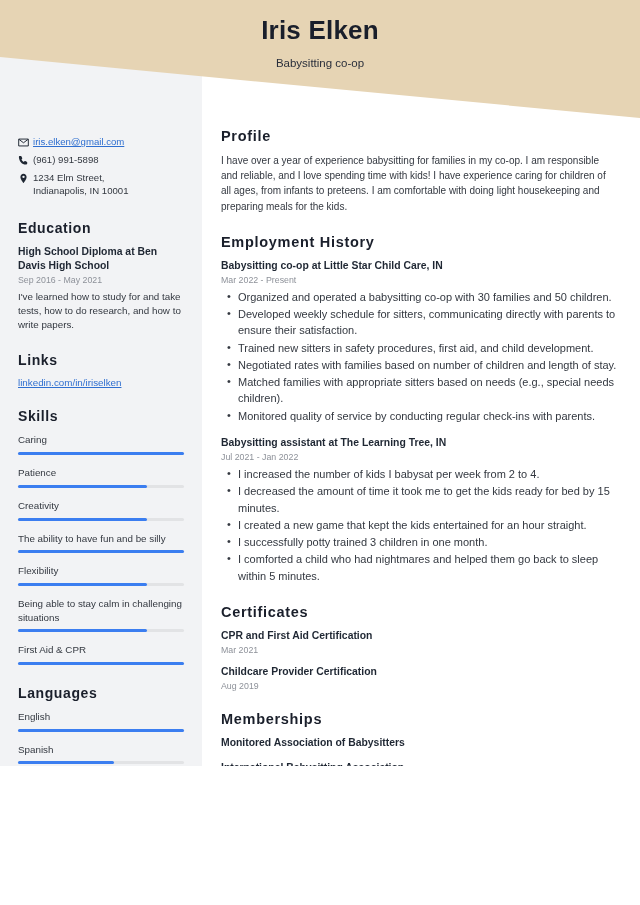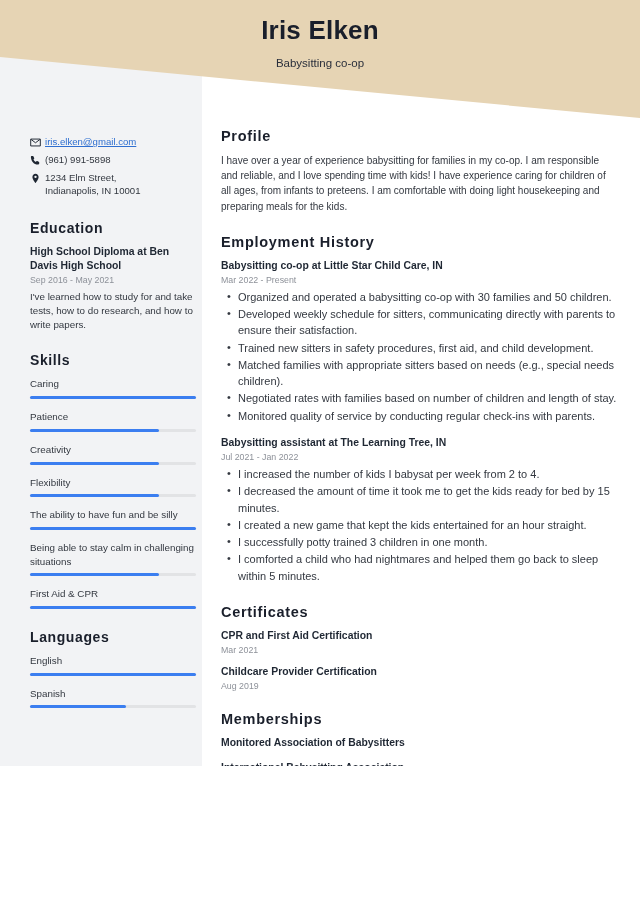--- a/index.html
+++ b/index.html
@@ -58,21 +58,21 @@
   }
   .header-title {
     font-size: 11.5px;
     color: #2a2f3b;
     margin-top: 12px;
   }
 
   
   .sidebar {
     position: absolute;
-    left: 12px; top: 0;
+    left: 0; top: 0;
     width: 202px;
     padding: 136px 18px 0 18px;
     z-index: 2;
   }
 
   .contact-list { margin-bottom: 22px; }
   .contact-row {
     display: flex;
     align-items: flex-start;
     margin-bottom: 5px;
@@ -285,20 +285,24 @@
 
     <div class="side-section">
       <div class="side-heading">Education</div>
       <div>
         <div class="edu-title">High School Diploma at Ben Davis High School</div>
         <div class="edu-date">Sep 2016 - May 2021</div>
         <div class="edu-desc">I've learned how to study for and take tests, how to do research, and how to write papers.</div>
       </div>
     </div>
 
+    <div class="side-section">
+      <div class="side-heading">Links</div>
+      <a class="link-item" href="#">linkedin.com/in/iriselken</a>
+    </div>
 
     <div class="side-section">
       <div class="side-heading">Skills</div>
       <div id="skills-list">
           <div class="bar-row">
             <div class="bar-label">Caring</div>
             <div class="bar-track">
               <div class="bar-fill" style="width: 100%;"></div>
             </div>
           </div>
@@ -308,29 +312,29 @@
               <div class="bar-fill" style="width: 78%;"></div>
             </div>
           </div>
           <div class="bar-row">
             <div class="bar-label">Creativity</div>
             <div class="bar-track">
               <div class="bar-fill" style="width: 78%;"></div>
             </div>
           </div>
           <div class="bar-row">
+            <div class="bar-label">The ability to have fun and be silly</div>
+            <div class="bar-track">
+              <div class="bar-fill" style="width: 100%;"></div>
+            </div>
+          </div>
+          <div class="bar-row">
             <div class="bar-label">Flexibility</div>
             <div class="bar-track">
               <div class="bar-fill" style="width: 78%;"></div>
-            </div>
-          </div>
-          <div class="bar-row">
-            <div class="bar-label">The ability to have fun and be silly</div>
-            <div class="bar-track">
-              <div class="bar-fill" style="width: 100%;"></div>
             </div>
           </div>
           <div class="bar-row">
             <div class="bar-label">Being able to stay calm in challenging situations</div>
             <div class="bar-track">
               <div class="bar-fill" style="width: 78%;"></div>
             </div>
           </div>
           <div class="bar-row">
             <div class="bar-label">First Aid &amp; CPR</div>
@@ -371,22 +375,22 @@
     <div class="main-section">
       <div class="main-heading">Employment History</div>
       <div id="jobs-list">
           <div class="job">
             <div class="job-title">Babysitting co-op at Little Star Child Care, IN</div>
             <div class="job-date">Mar 2022 - Present</div>
             <ul class="bullets">
               <li>Organized and operated a babysitting co-op with 30 families and 50 children.</li>
               <li>Developed weekly schedule for sitters, communicating directly with parents to ensure their satisfaction.</li>
               <li>Trained new sitters in safety procedures, first aid, and child development.</li>
+              <li>Negotiated rates with families based on number of children and length of stay.</li>
               <li>Matched families with appropriate sitters based on needs (e.g., special needs children).</li>
-              <li>Negotiated rates with families based on number of children and length of stay.</li>
               <li>Monitored quality of service by conducting regular check-ins with parents.</li>
             </ul>
           </div>
           <div class="job">
             <div class="job-title">Babysitting assistant at The Learning Tree, IN</div>
             <div class="job-date">Jul 2021 - Jan 2022</div>
             <ul class="bullets">
               <li>I increased the number of kids I babysat per week from 2 to 4.</li>
               <li>I decreased the amount of time it took me to get the kids ready for bed by 15 minutes.</li>
               <li>I created a new game that kept the kids entertained for an hour straight.</li>

